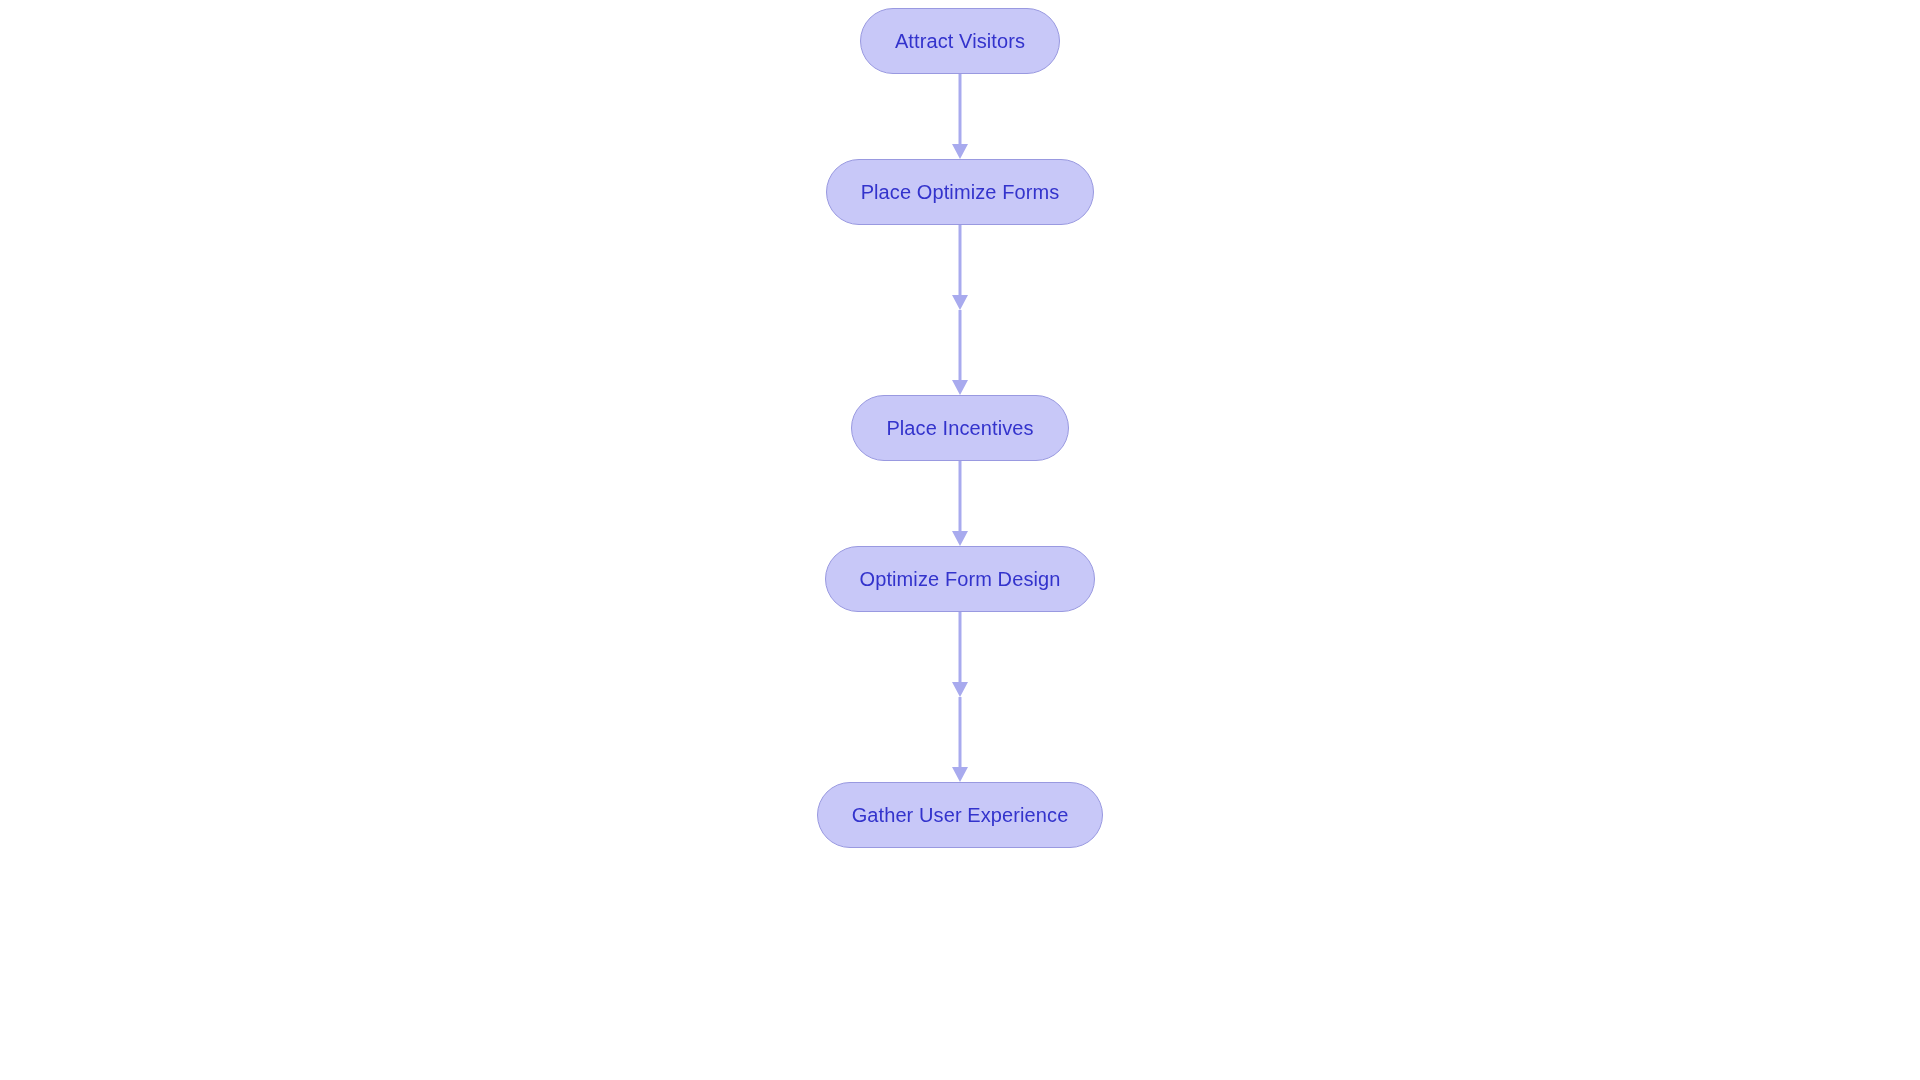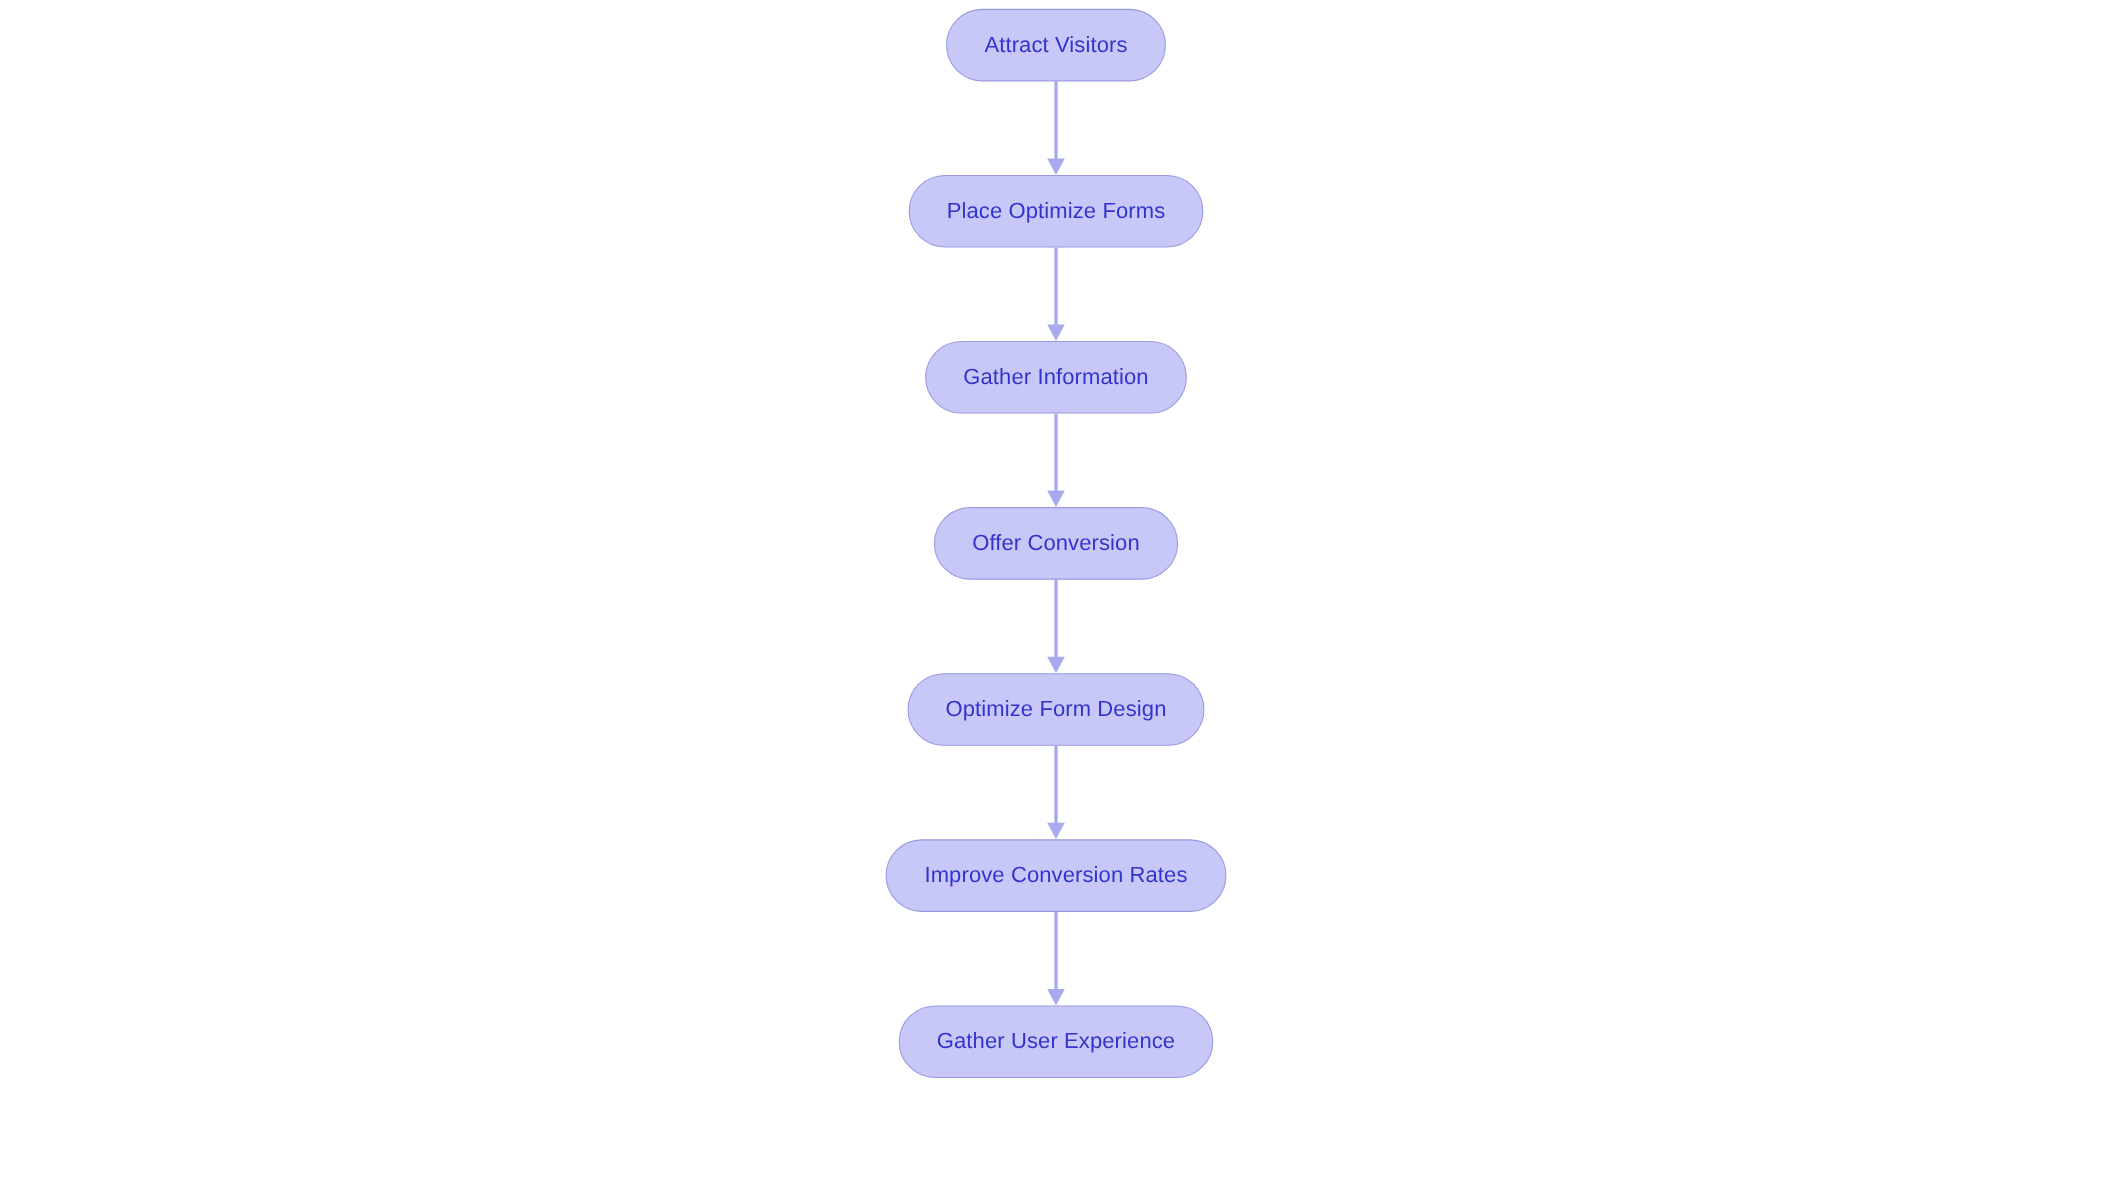--- a/index.html
+++ b/index.html
@@ -106,56 +106,50 @@
       <span class="flow-node-label">Place Optimize Forms</span>
     </div>
 
     <div class="flow-connector">
       <svg viewBox="0 0 18 85" xmlns="http://www.w3.org/2000/svg" aria-hidden="true">
         <line class="connector-line" x1="9" y1="0" x2="9" y2="71"></line>
         <polygon class="connector-head" points="1,70 17,70 9,85"></polygon>
       </svg>
     </div>
 
-    <div class="flow-node">
-      <span class="flow-node-label">Gather Information</span>
-    </div>
 
     <div class="flow-connector">
       <svg viewBox="0 0 18 85" xmlns="http://www.w3.org/2000/svg" aria-hidden="true">
         <line class="connector-line" x1="9" y1="0" x2="9" y2="71"></line>
         <polygon class="connector-head" points="1,70 17,70 9,85"></polygon>
       </svg>
     </div>
 
     <div class="flow-node">
-      <span class="flow-node-label">Offer Conversion</span>
+      <span class="flow-node-label">Place Incentives</span>
     </div>
 
     <div class="flow-connector">
       <svg viewBox="0 0 18 85" xmlns="http://www.w3.org/2000/svg" aria-hidden="true">
         <line class="connector-line" x1="9" y1="0" x2="9" y2="71"></line>
         <polygon class="connector-head" points="1,70 17,70 9,85"></polygon>
       </svg>
     </div>
 
     <div class="flow-node">
       <span class="flow-node-label">Optimize Form Design</span>
     </div>
 
     <div class="flow-connector">
       <svg viewBox="0 0 18 85" xmlns="http://www.w3.org/2000/svg" aria-hidden="true">
         <line class="connector-line" x1="9" y1="0" x2="9" y2="71"></line>
         <polygon class="connector-head" points="1,70 17,70 9,85"></polygon>
       </svg>
     </div>
 
-    <div class="flow-node">
-      <span class="flow-node-label">Improve Conversion Rates</span>
-    </div>
 
     <div class="flow-connector">
       <svg viewBox="0 0 18 85" xmlns="http://www.w3.org/2000/svg" aria-hidden="true">
         <line class="connector-line" x1="9" y1="0" x2="9" y2="71"></line>
         <polygon class="connector-head" points="1,70 17,70 9,85"></polygon>
       </svg>
     </div>
 
     <div class="flow-node">
       <span class="flow-node-label">Gather User Experience</span>

